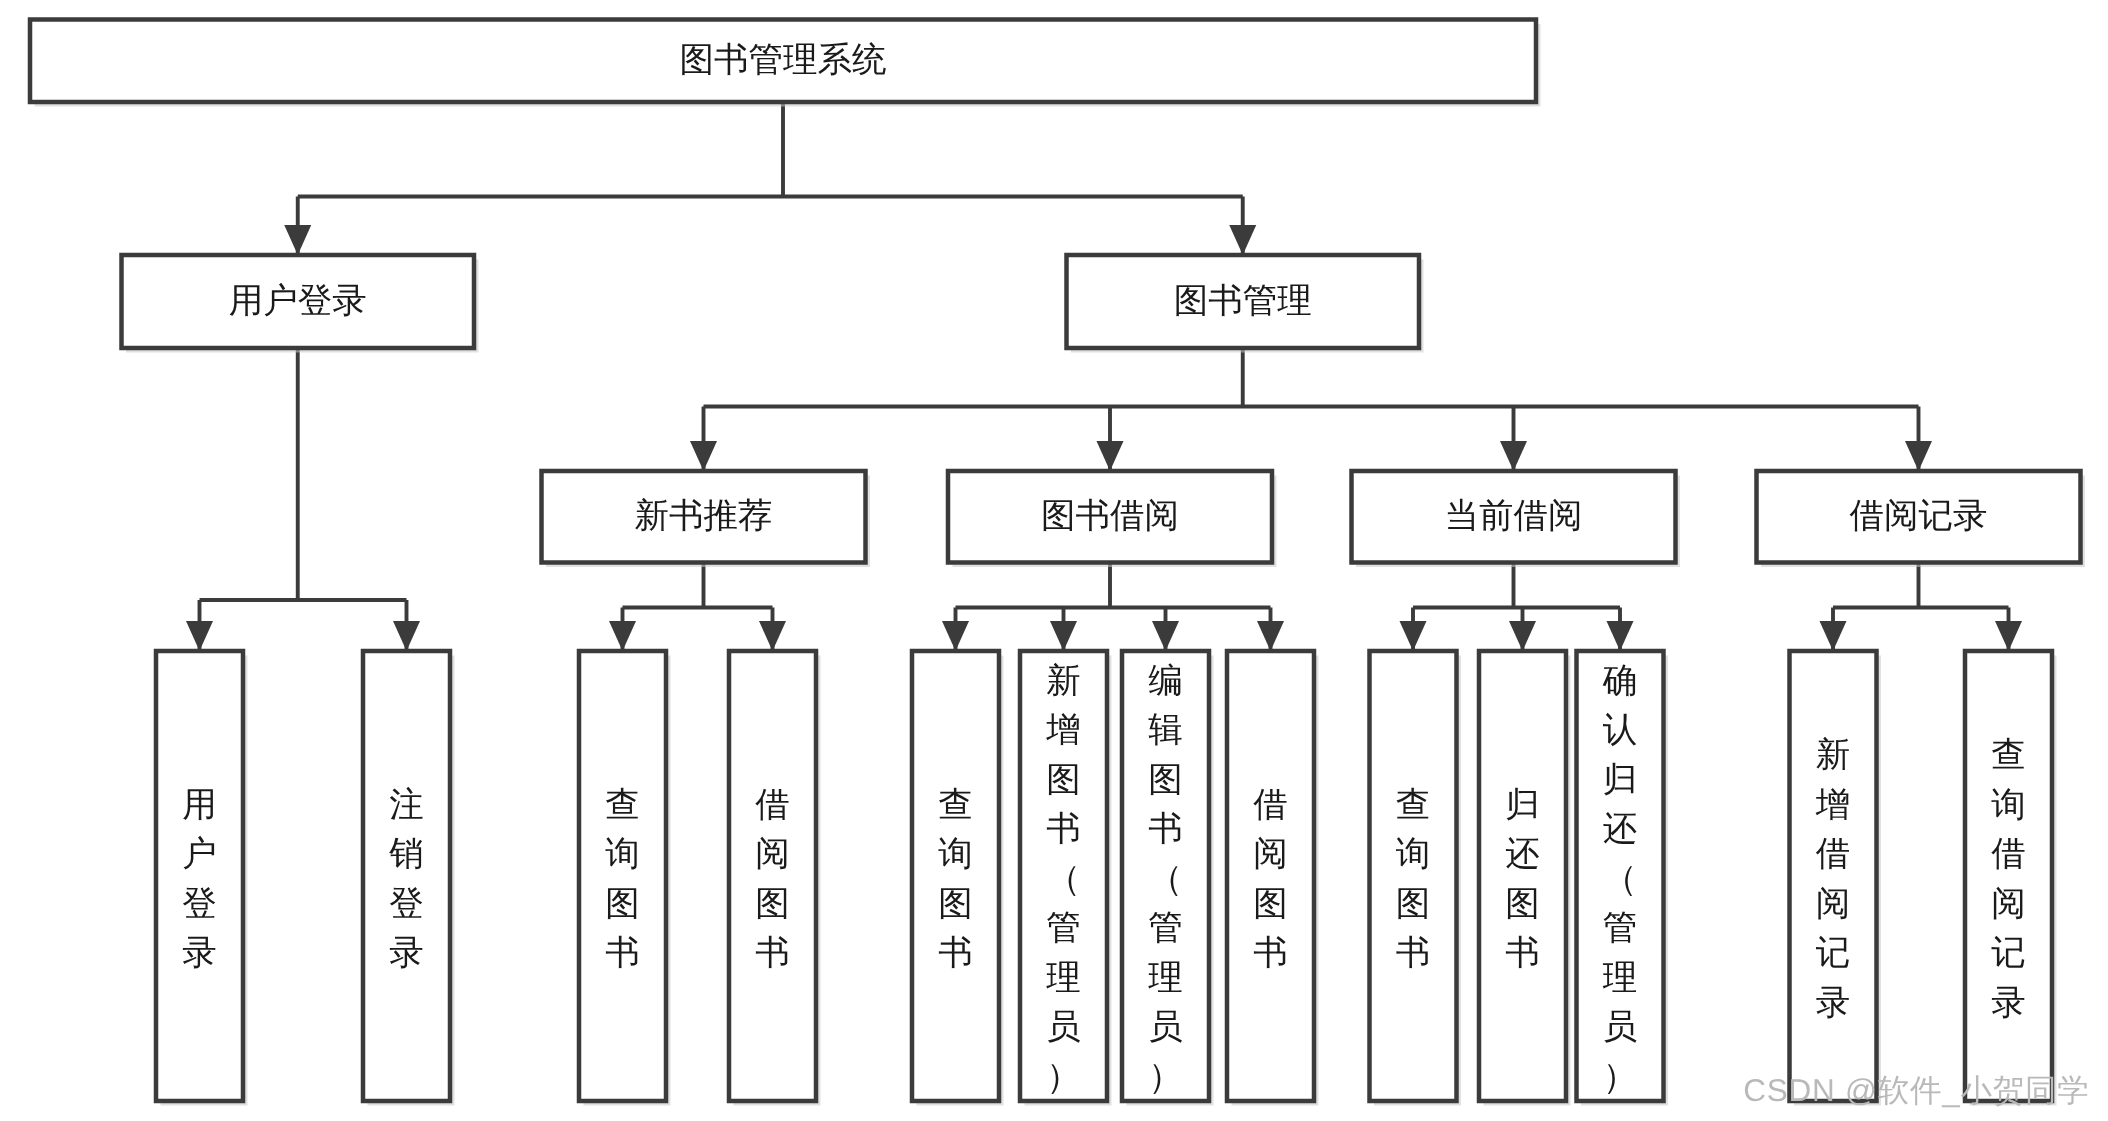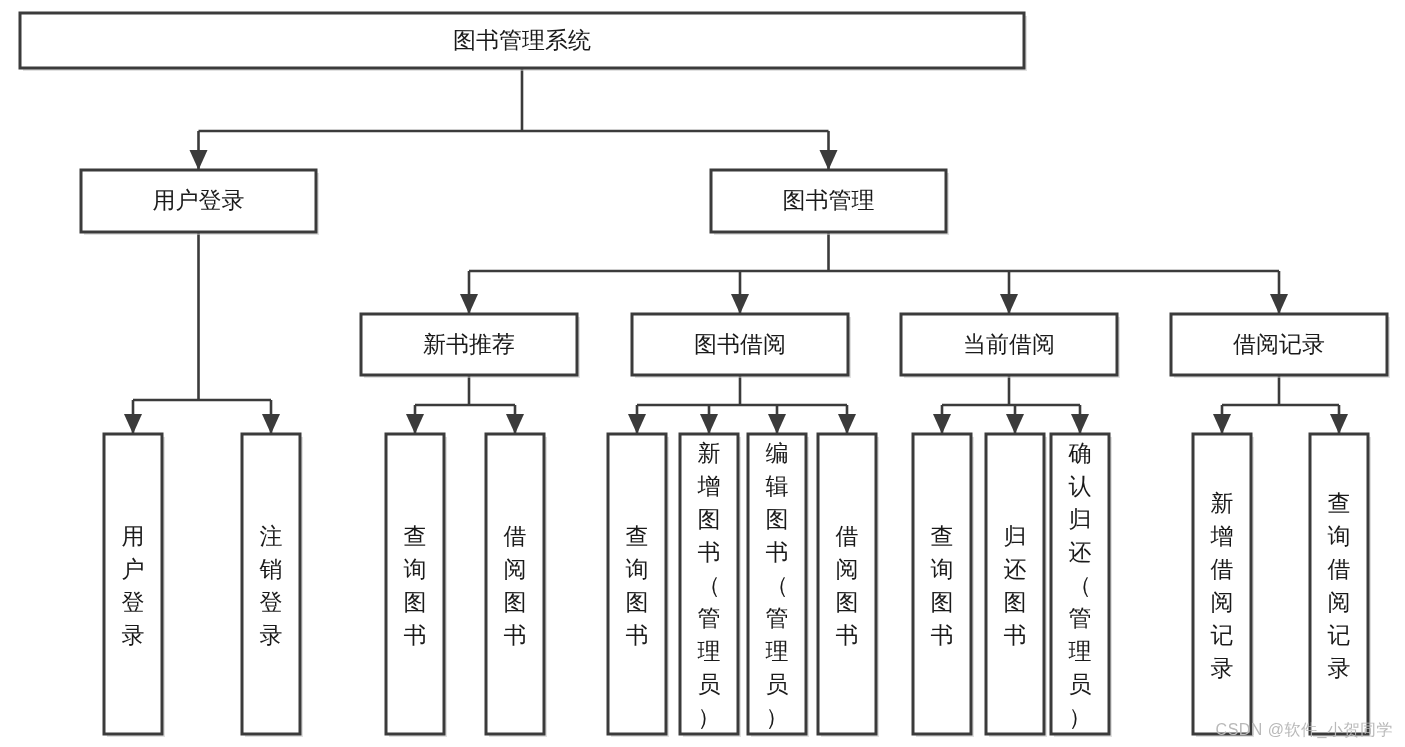--- a/index.html
+++ b/index.html
@@ -57,21 +57,21 @@
     font-family: "Liberation Sans", "DejaVu Sans", sans-serif;
     font-size: 23px;
     fill: #1a1a1a;
     text-anchor: middle;
   }
   .watermark {
     position: absolute;
     right: 12px;
     bottom: 6px;
     font-family: "Liberation Sans", "DejaVu Sans", sans-serif;
-    font-size: 16px;
+    font-size: 21px;
     color: #b9b9b9;
     white-space: nowrap;
     letter-spacing: 0.5px;
     user-select: none;
   }
 </style>
 </head>
 <body>
 
 <div id="diagram-root">

